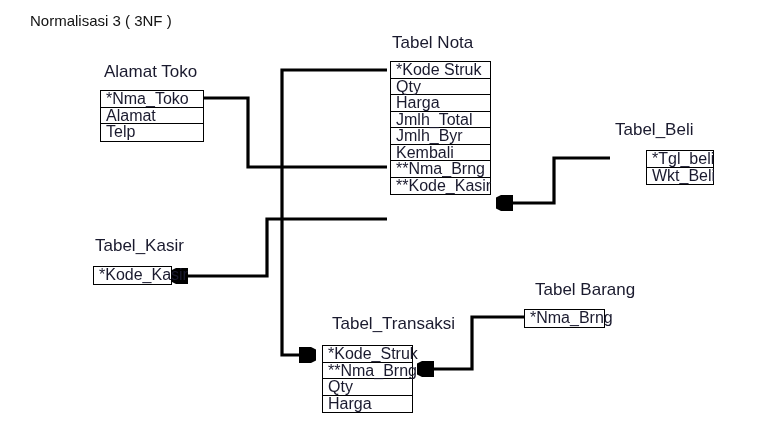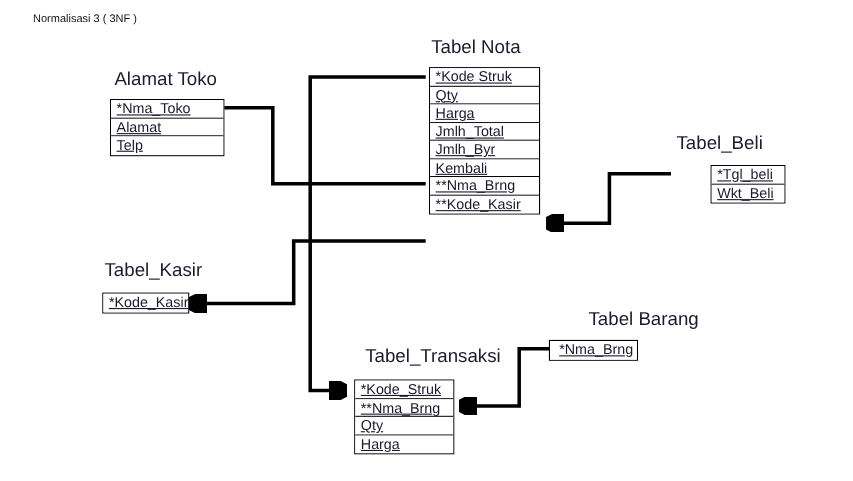--- a/index.html
+++ b/index.html
@@ -13,47 +13,46 @@
     width: 775px;
     height: 437px;
     background: #ffffff;
     font-family: "Liberation Sans", sans-serif;
     overflow: hidden;
   }
   #diagram-title {
     position: absolute;
     left: 30px;
     top: 12px;
-    font-size: 10px;
+    font-size: 15px;
     color: #111111;
     white-space: nowrap;
   }
   .table-caption {
     position: absolute;
     font-size: 17px;
     color: #1a1a2e;
     white-space: nowrap;
   }
   .entity-table {
     position: absolute;
     border: 1.4px solid #000000;
     background: #ffffff;
     box-sizing: border-box;
   }
   .entity-row {
     height: 16.5px;
     line-height: 16.5px;
     border-bottom: 1.2px solid #000000;
     padding-left: 5px;
-    font-size: 13px;
+    font-size: 16px;
     color: #1a1a2e;
     white-space: nowrap;
     box-sizing: border-box;
     background: #ffffff;
-    text-decoration: underline;
   }
   .entity-row:last-child {
     border-bottom: none;
   }
   #connector-layer {
     position: absolute;
     left: 0;
     top: 0;
     width: 775px;
     height: 437px;
@@ -116,18 +115,18 @@
         <div class="entity-row">*Kode_Kasir</div>
       </div>
       <div class="table-caption" style="left: 332px; top: 314px;">Tabel_Transaksi</div>
       <div class="entity-table" style="left: 322px; top: 345px; width: 91px;">
         <div class="entity-row">*Kode_Struk</div>
         <div class="entity-row">**Nma_Brng</div>
         <div class="entity-row">Qty</div>
         <div class="entity-row">Harga</div>
       </div>
       <div class="table-caption" style="left: 535px; top: 280px;">Tabel Barang</div>
-      <div class="entity-table" style="left: 499px; top: 309px; width: 81px; text-align: center;">
+      <div class="entity-table" style="left: 524px; top: 309px; width: 81px; text-align: center;">
         <div class="entity-row">*Nma_Brng</div>
       </div>
     </div>
 
 </div>
 
 </body></html>

